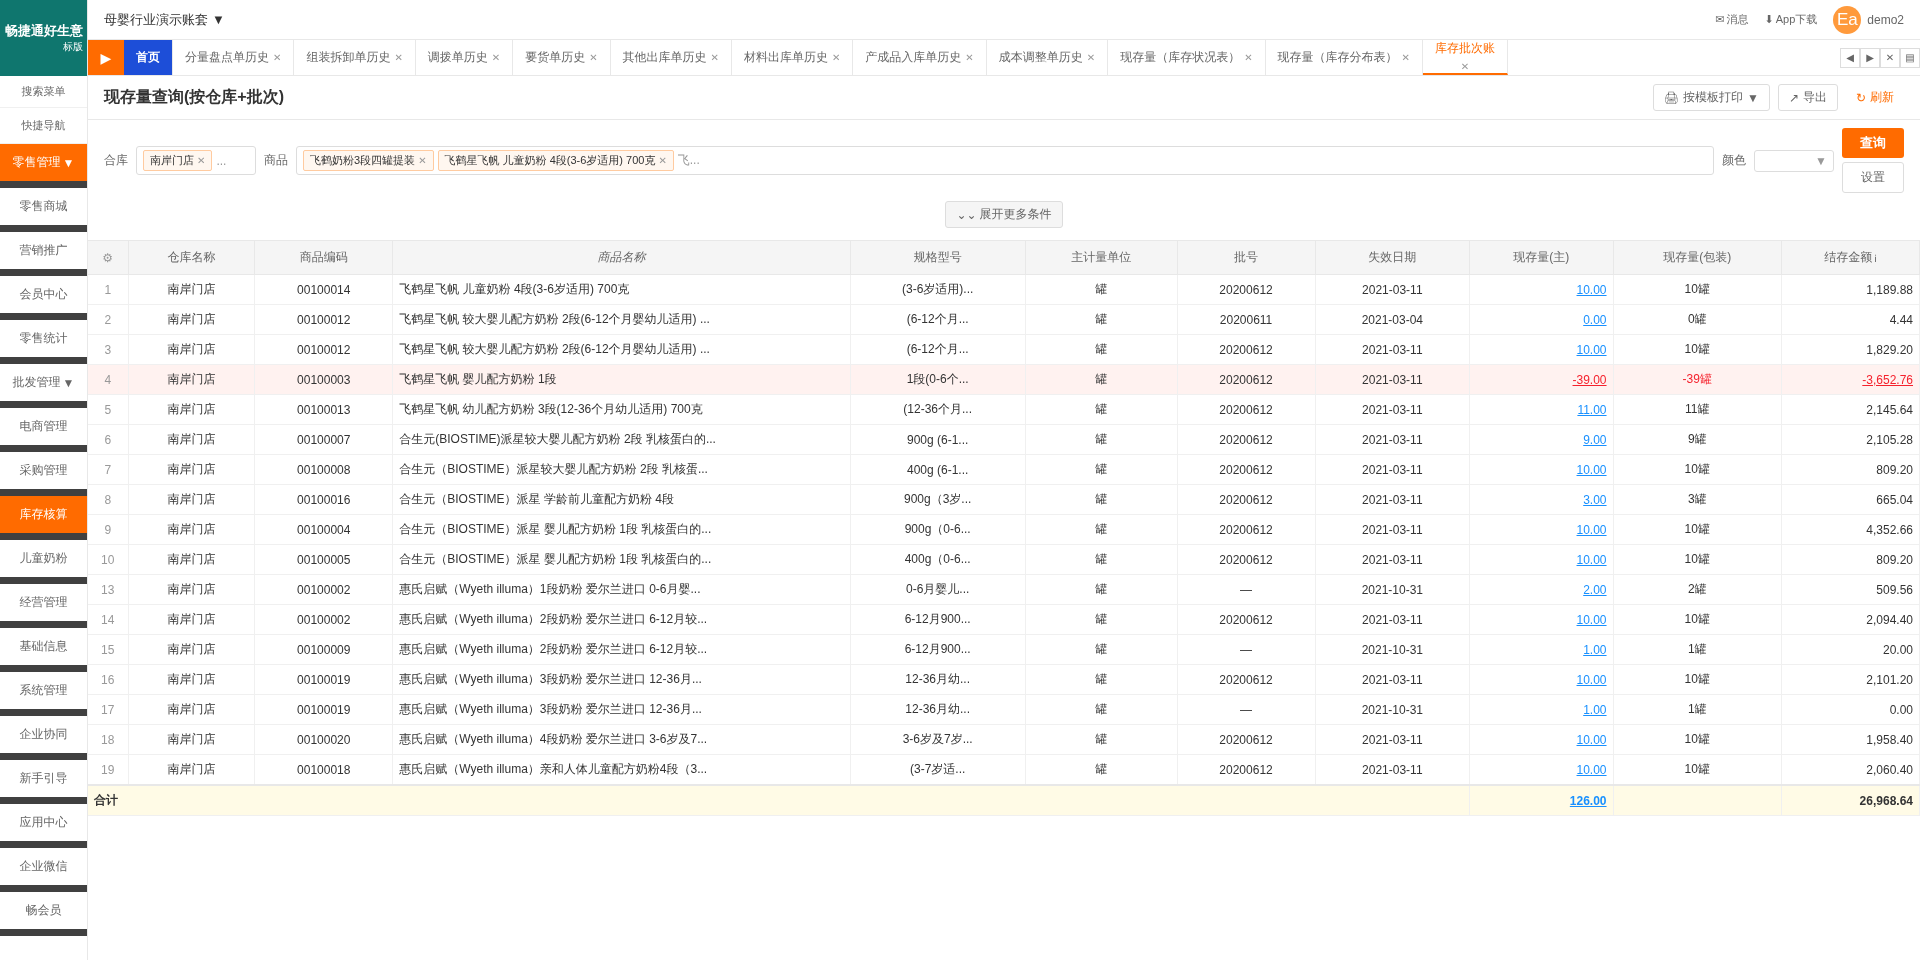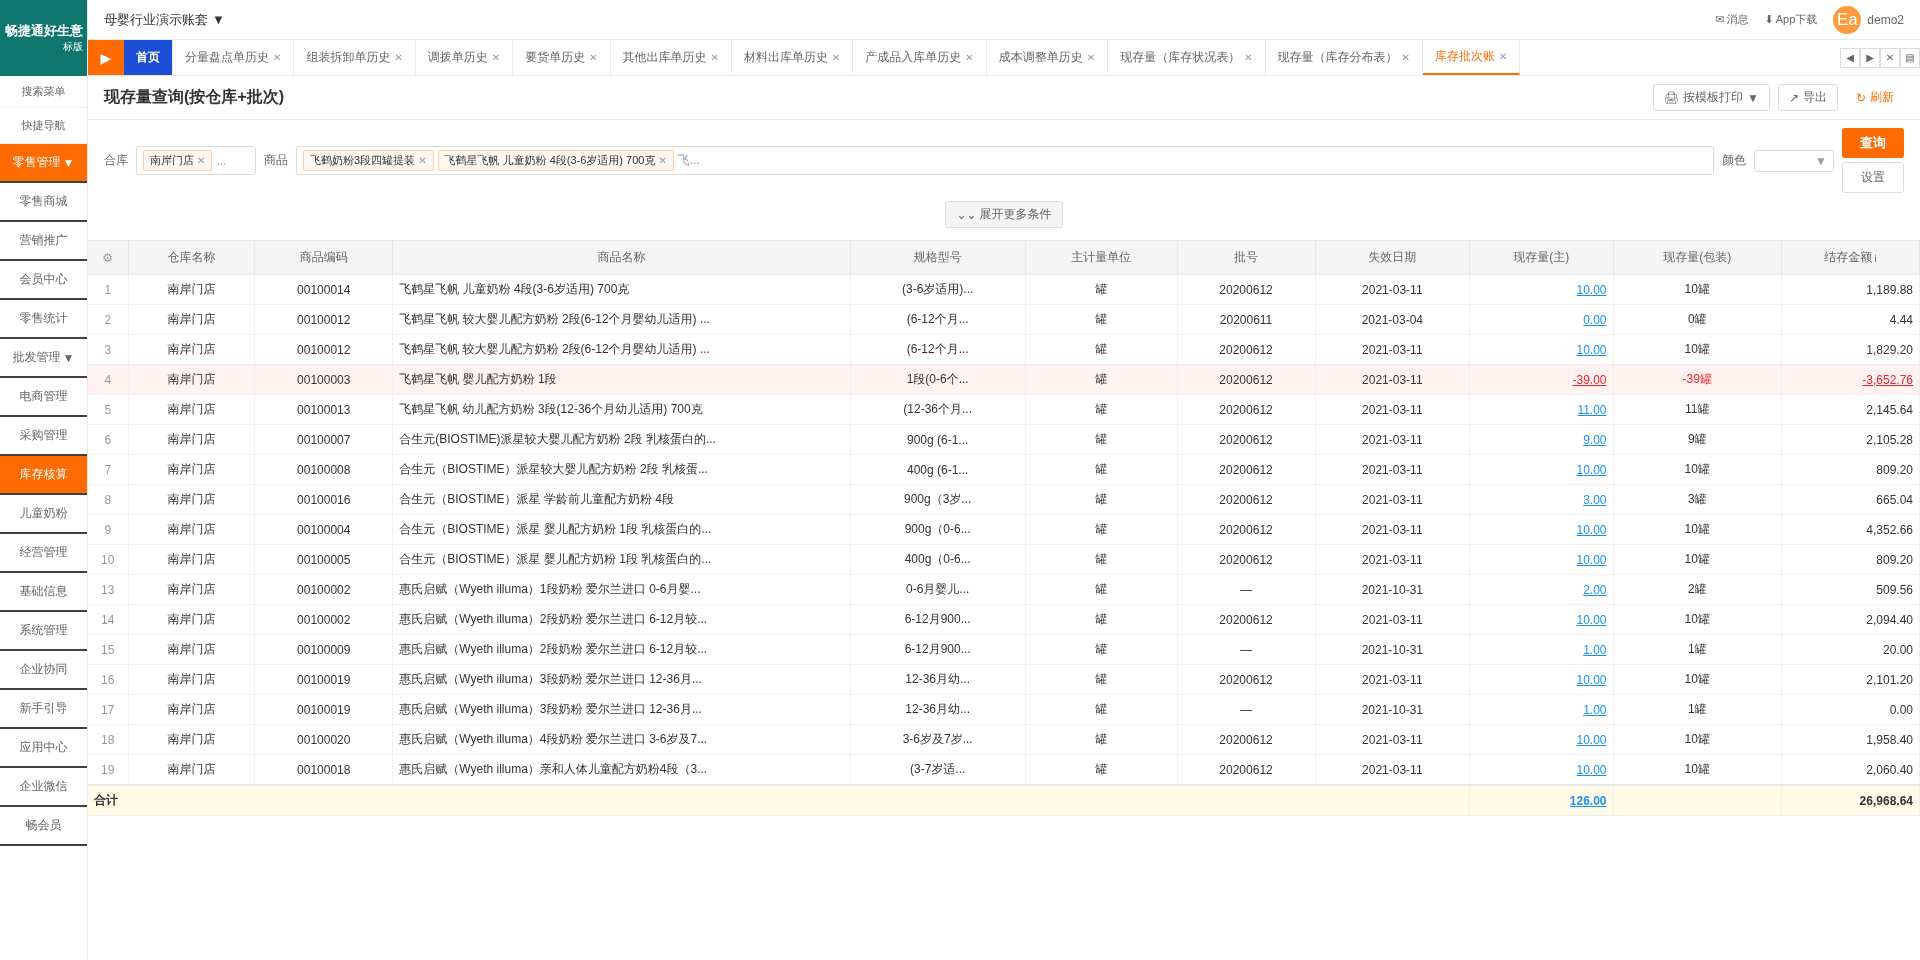--- a/index.html
+++ b/index.html
@@ -7,30 +7,30 @@
 
     
     .sidebar { width: 88px; background: #fff; display: flex; flex-direction: column; border-right: 1px solid #e8e8e8; flex-shrink: 0; }
     .sidebar-logo { background: #0f766e; color: #fff; text-align: right; padding: 22px 4px; font-size: 11px; line-height: 1.4; cursor: pointer; }
     .sidebar-logo .logo-text { font-size: 13px; font-weight: bold; }
     .sidebar-search { padding: 8px 4px; text-align: center; border-bottom: 1px solid #f0f0f0; }
     .sidebar-search-btn { color: #666; font-size: 11px; cursor: pointer; }
     .sidebar-nav { padding: 4px 0; border-bottom: 1px solid #f0f0f0; }
     .sidebar-nav-btn { text-align: center; padding: 6px 4px; font-size: 11px; color: #666; cursor: pointer; }
     .sidebar-menu { flex: 1; overflow-y: auto; }
-    .sidebar-item { padding: 10px 4px; text-align: center; font-size: 12px; color: #666; cursor: pointer; border-bottom: 2px solid #404040; }
+    .sidebar-item { padding: 10px 4px; text-align: center; font-size: 12px; color: #666; cursor: pointer; border-bottom: 7px solid #404040; }
     .sidebar-item.active { background: #ff6b00; color: #fff; }
     .sidebar-item.has-arrow { display: flex; align-items: center; justify-content: center; gap: 2px; }
 
     
     .top-nav { background: #fff; border-bottom: 1px solid #e8e8e8; display: flex; align-items: center; height: 36px; overflow: hidden; }
     .top-nav-tabs { display: flex; flex: 1; overflow: hidden; height: 100%; }
     .nav-tab { display: flex; align-items: center; padding: 0 12px; height: 100%; white-space: nowrap; font-size: 12px; color: #666; cursor: pointer; border-right: 1px solid #e8e8e8; gap: 4px; }
     .nav-tab.home { background: #1d4ed8; color: #fff; font-weight: bold; }
-    .nav-tab.active { color: #ff6b00; border-bottom: 2px solid #ff6b00; }
+    .nav-tab.active { color: #ff6b00; border-bottom: 2px solid #ff6b00; flex-direction: column; }
     .nav-tab .close-x { color: #999; font-size: 10px; cursor: pointer; }
     .nav-action-btn { font-size: 11px; color: #666; cursor: pointer; display: flex; align-items: center; gap: 2px; }
     .nav-arrow { width: 20px; height: 20px; display: flex; align-items: center; justify-content: center; border: 1px solid #ddd; cursor: pointer; font-size: 10px; color: #666; }
 
     
     .header-bar { background: #fff; padding: 8px 16px; display: flex; align-items: center; justify-content: space-between; border-bottom: 1px solid #e8e8e8; }
     .page-title { font-size: 16px; font-weight: bold; color: #333; }
     .header-actions { display: flex; align-items: center; gap: 8px; }
     .header-btn { display: flex; align-items: center; gap: 4px; padding: 4px 10px; border: 1px solid #ddd; border-radius: 3px; cursor: pointer; font-size: 12px; color: #666; background: #fff; }
     .refresh-btn { color: #ff6b00; border: none; }
@@ -306,21 +306,21 @@
 
   <div class="table-container">
     <table>
       <thead>
         <tr>
           <th style="width:40px;">
             <span class="settings-icon">⚙</span>
           </th>
           <th>仓库名称</th>
           <th>商品编码</th>
-          <th style="min-width:220px;">商品名称</th>
+          <th style="min-width:220px;font-style:italic;">商品名称</th>
           <th>规格型号</th>
           <th>主计量单位</th>
           <th>批号</th>
           <th>失效日期</th>
           <th>现存量(主)</th>
           <th>现存量(包装)</th>
           <th>
             <span class="th-info">
               <span>结存金额</span>
               <span style="font-size:10px;cursor:pointer;">ℹ</span>

